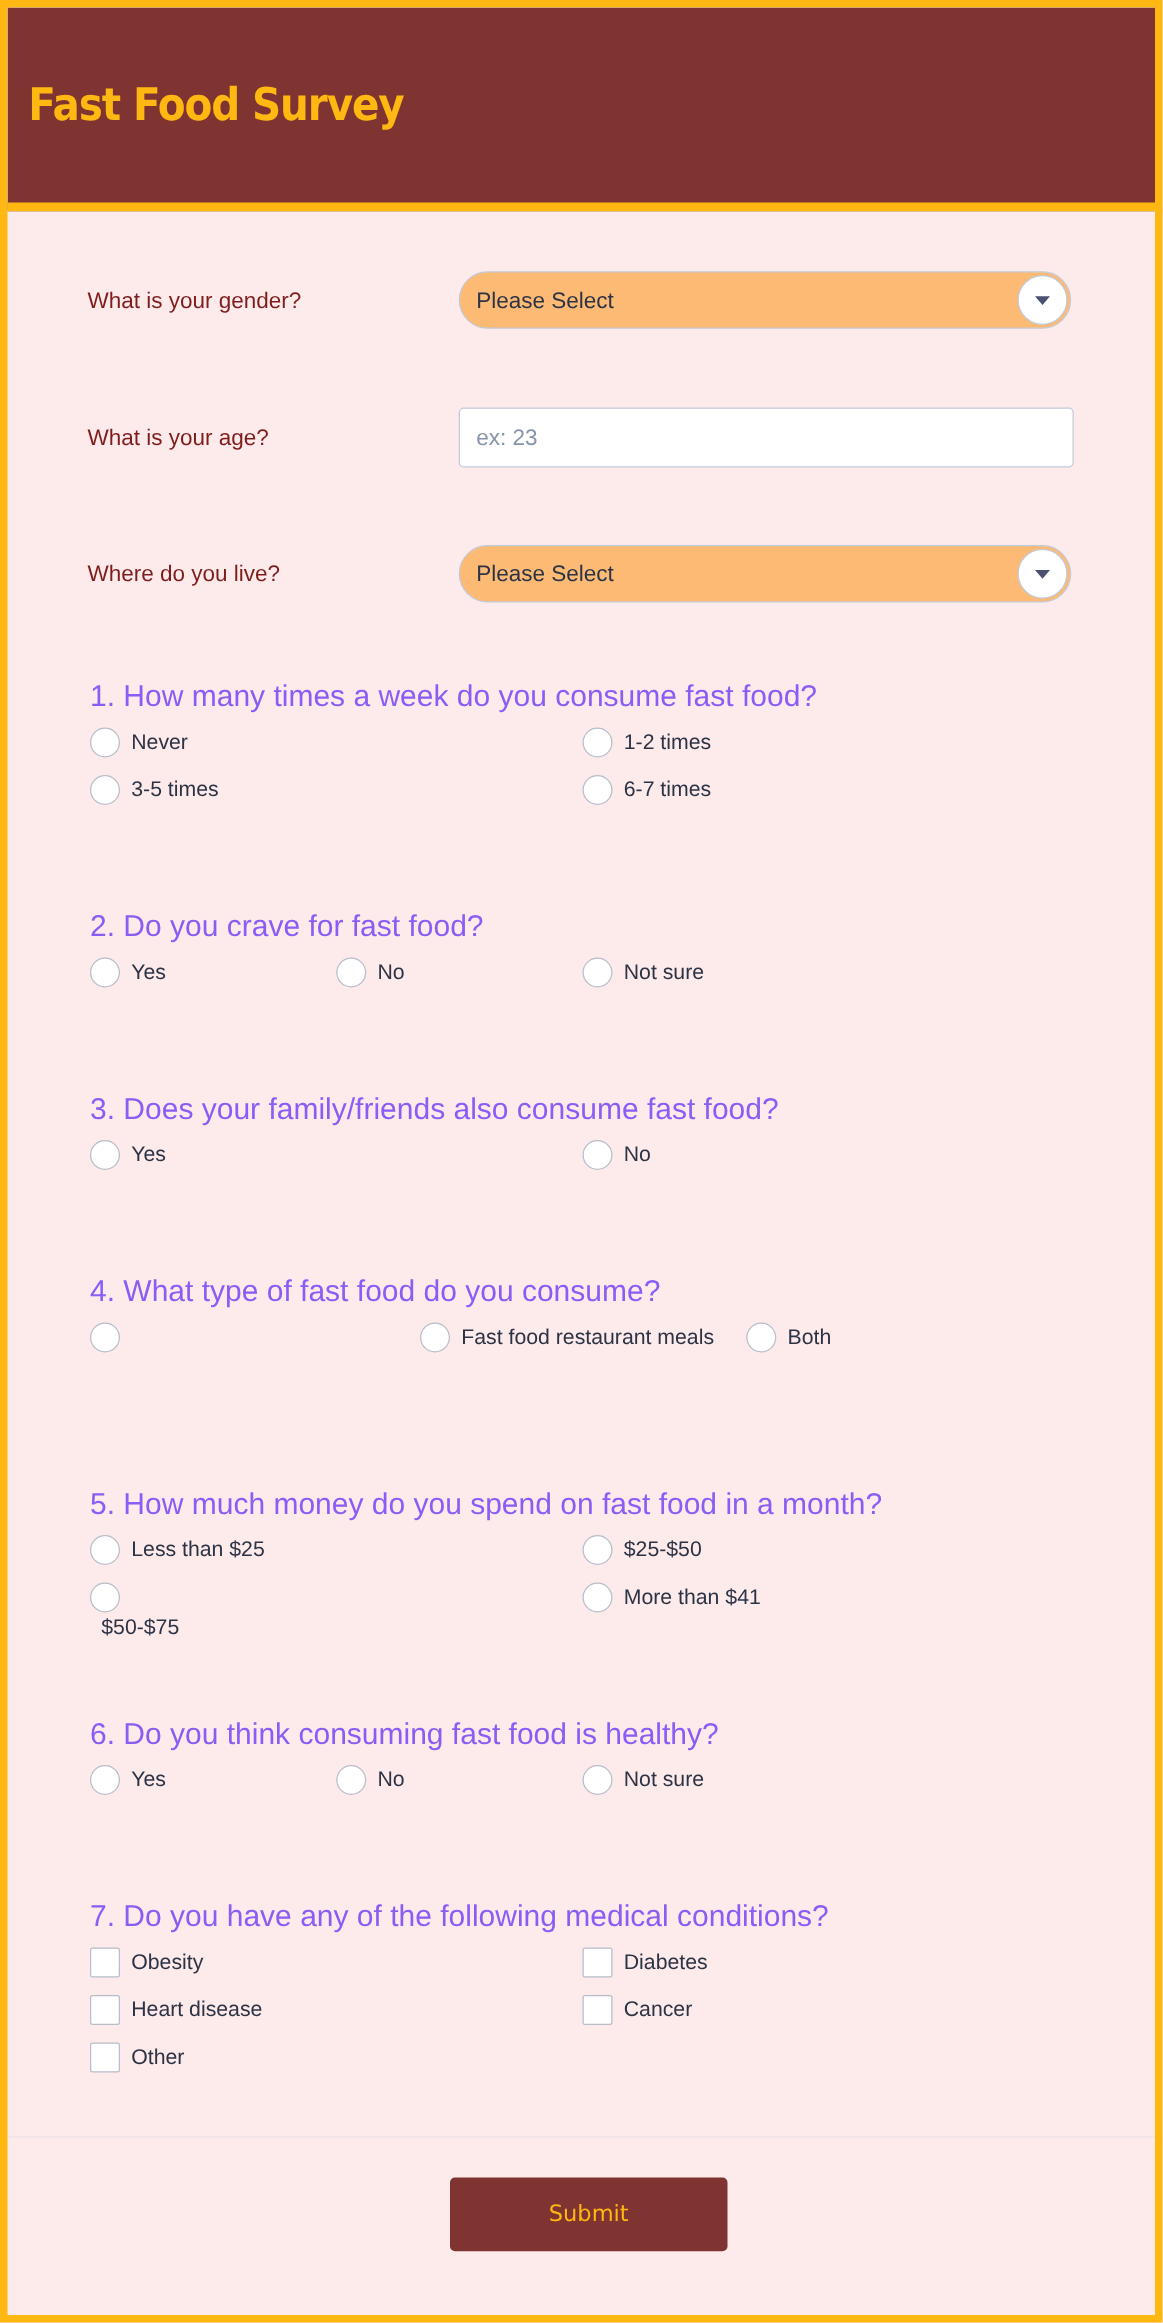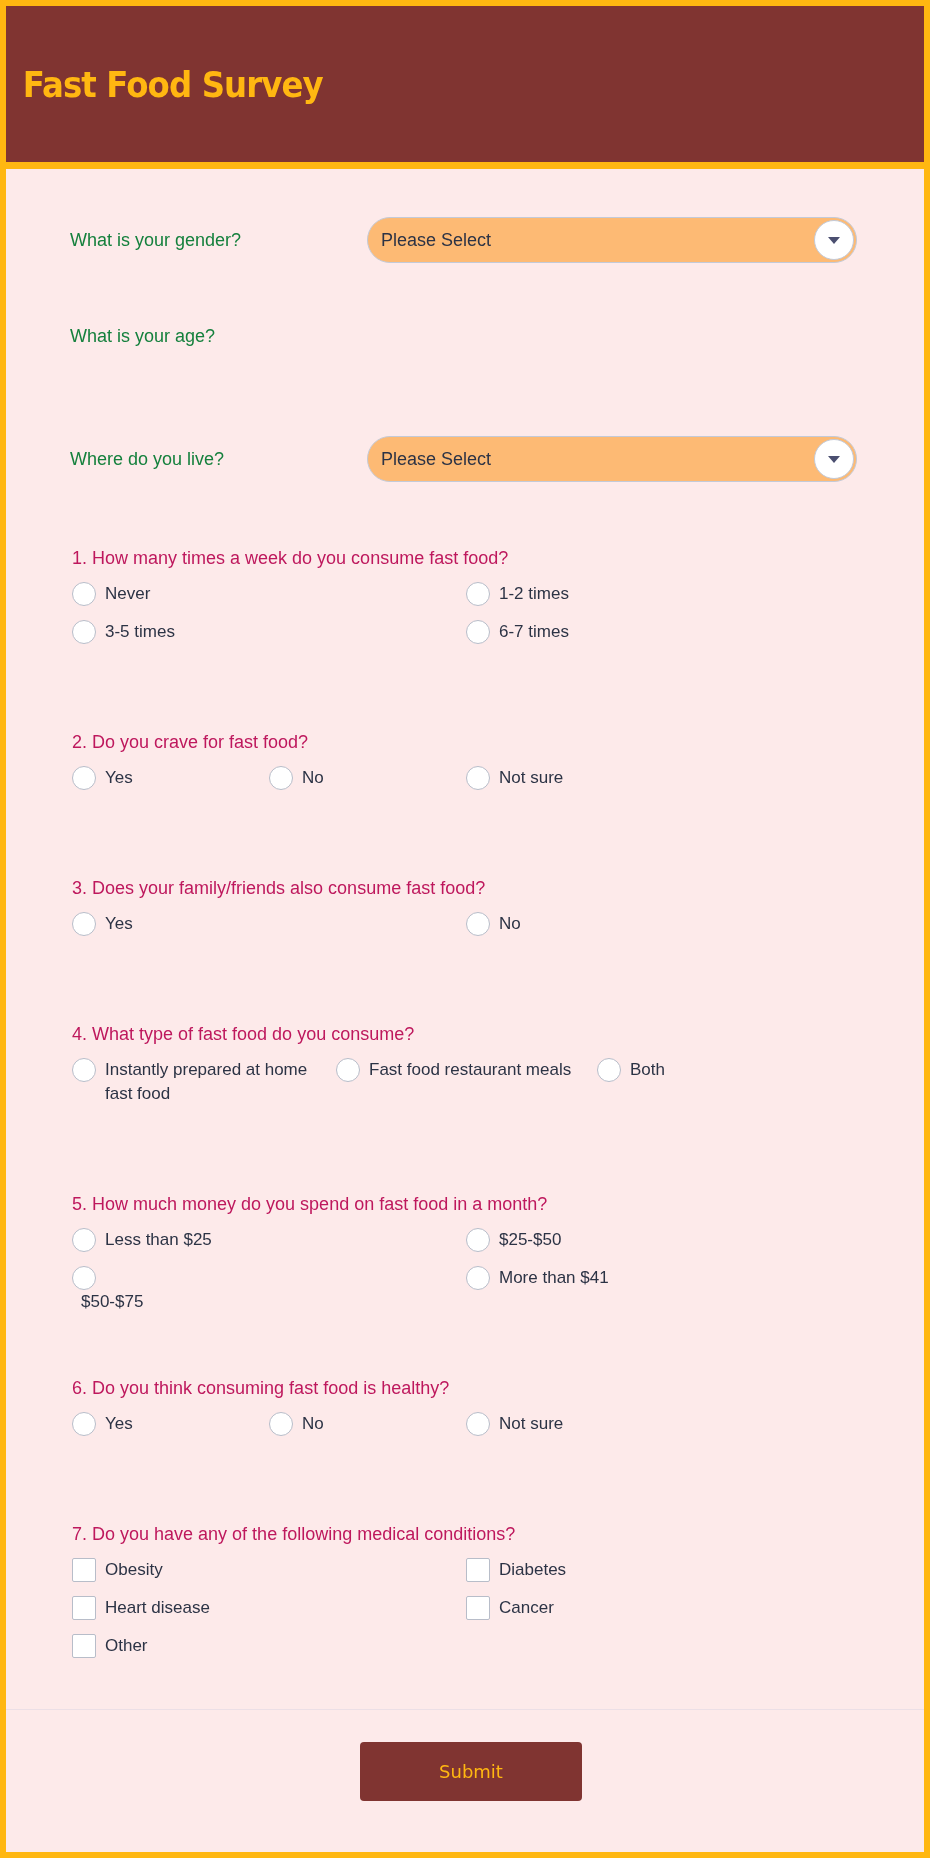--- a/index.html
+++ b/index.html
@@ -22,21 +22,21 @@
     margin:0; color:#ffb711;
     font-family:"DejaVu Sans", sans-serif;
     font-size:36px; font-weight:bold; letter-spacing:-1px;
     transform:scaleX(0.9);
   }
   .form { position:relative; }
   .row {
     position:absolute; left:64px; right:64px;
     display:flex; align-items:center;
   }
-  .row .lbl { width:297px; font-size:18px; color:#15803d; }
+  .row .lbl { width:297px; font-size:18px; color:#7f1d1d; }
   .select {
     position:relative; width:490px; height:46px; box-sizing:border-box;
     background:#fdba74; border:1px solid #c3cad8; border-radius:24px;
     display:flex; align-items:center; padding-left:13px;
     font-size:18px; color:#2c3345; cursor:pointer;
   }
   .select .arrow {
     position:absolute; right:2px; top:2px;
     width:40px; height:40px; box-sizing:border-box;
     border:1px solid #c3cad8; border-radius:50%;
@@ -48,21 +48,21 @@
     border-top:7px solid #4b4f70;
   }
   .textbox {
     width:492px; height:48px; box-sizing:border-box;
     background:#fff; border:1px solid #c3cad8; border-radius:4px;
     padding-left:13px; font-size:18px; color:#2c3345;
     font-family:"Liberation Sans", sans-serif;
   }
   .textbox::placeholder { color:#8894ab; }
   .q { position:absolute; left:66px; right:64px; }
-  .q .qt { font-size:18px; color:#be185d; margin-bottom:12px; height:24px; line-height:24px; }
+  .q .qt { font-size:24px; color:#8b5cf6; margin-bottom:12px; height:24px; line-height:24px; }
   .opts { position:relative; }
   .opt {
     position:absolute; display:flex; align-items:flex-start; cursor:pointer;
     font-size:17px; color:#2c3345;
   }
   .radio {
     width:24px; height:24px; box-sizing:border-box;
     border:1px solid #b8bdc9; border-radius:50%; background:#fff; flex-shrink:0;
   }
   .check {
@@ -94,20 +94,21 @@
   <div class="row" style="top:48px;">
     <span class="lbl">What is your gender?</span>
     <div class="select">
       <span>Please Select</span>
       <span class="arrow"></span>
     </div>
   </div>
 
   <div class="row" style="top:157px;">
     <span class="lbl">What is your age?</span>
+    <input class="textbox" type="text" placeholder="ex: 23" style="">
   </div>
 
   <div class="row" style="top:267px;">
     <span class="lbl">Where do you live?</span>
     <div class="select">
       <span>Please Select</span>
       <span class="arrow"></span>
     </div>
   </div>
 
@@ -163,21 +164,20 @@
           <span class="otext">No</span>
         </label>
     </div>
   </div>
 
   <div class="q" style="top:853px;">
     <div class="qt">4. What type of fast food do you consume?</div>
     <div class="opts">
       <label class="opt" style="left:0;top:0;width:262px;">
           <span class="radio"></span>
-          <span class="otext">Instantly prepared at home fast food</span>
         </label>
       <label class="opt" style="left:264px;top:0;">
           <span class="radio"></span>
           <span class="otext">Fast food restaurant meals</span>
         </label>
       <label class="opt" style="left:525px;top:0;">
           <span class="radio"></span>
           <span class="otext">Both</span>
         </label>
     </div>

